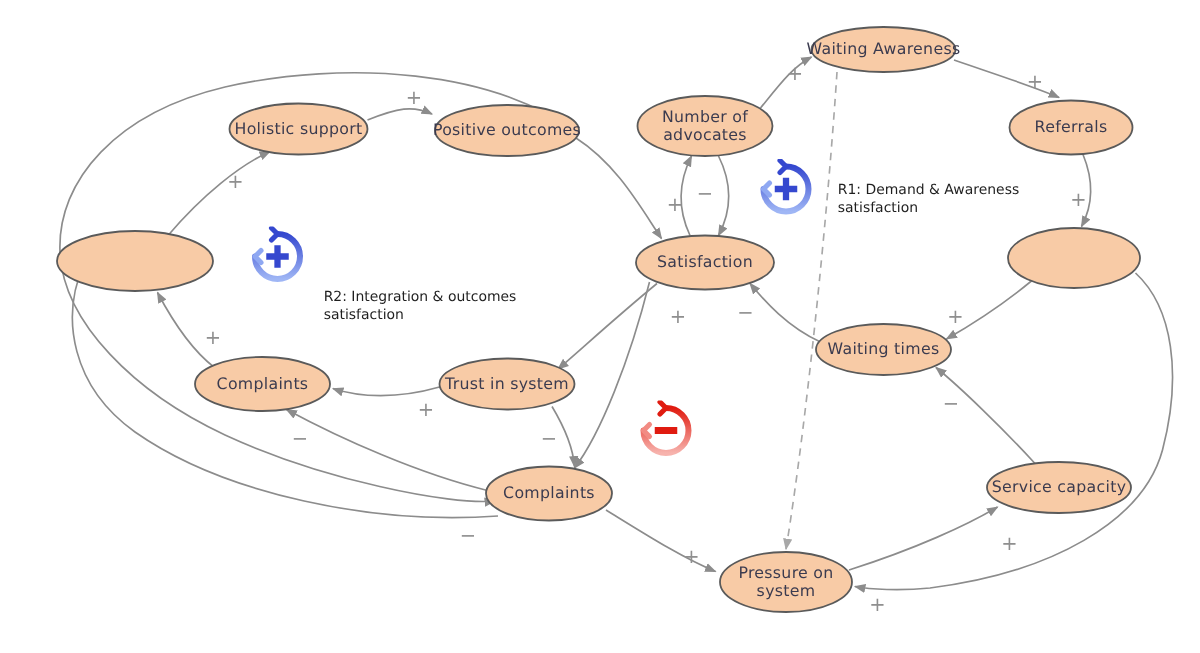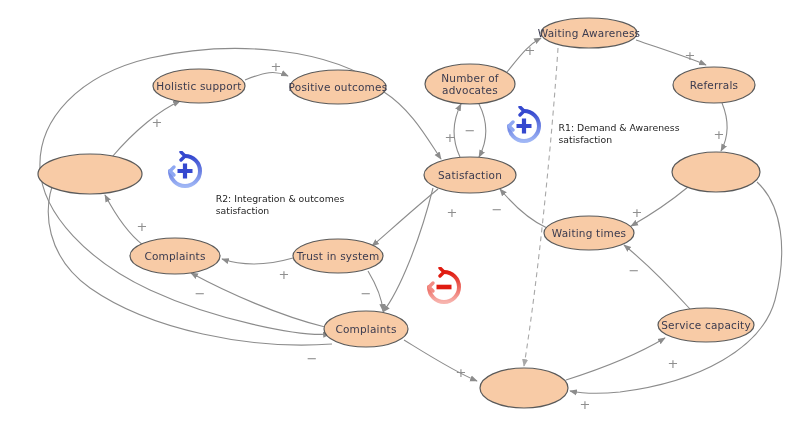--- a/index.html
+++ b/index.html
@@ -165,20 +165,21 @@
   <div class="node-label" style="left:338px; top:87px;">Positive outcomes</div>
   <div class="node-label" style="left:470px; top:84px;">Number of<br>advocates</div>
   <div class="node-label" style="left:589px; top:33px;">Waiting Awareness</div>
   <div class="node-label" style="left:714px; top:85px;text-align:right;">Referrals</div>
   <div class="node-label" style="left:470px; top:175px;">Satisfaction</div>
   <div class="node-label" style="left:589px; top:233px;">Waiting times</div>
   <div class="node-label" style="left:338px; top:256px;">Trust in system</div>
   <div class="node-label" style="left:175px; top:256px;">Complaints</div>
   <div class="node-label" style="left:366px; top:329px;">Complaints</div>
   <div class="node-label" style="left:706px; top:325px;">Service capacity</div>
+  <div class="node-label" style="left:524px; top:388px;">Pressure on<br>system</div>
 
   <div id="sign-host">
       <div class="sign" style="left: 276px; top: 66px;">+</div>
       <div class="sign" style="left: 157px; top: 122px;">+</div>
       <div class="sign" style="left: 530px; top: 50px;">+</div>
       <div class="sign" style="left: 690px; top: 55px;">+</div>
       <div class="sign" style="left: 719px; top: 134px;">+</div>
       <div class="sign" style="left: 450px; top: 137px;">+</div>
       <div class="sign" style="left: 470px; top: 130px;">−</div>
       <div class="sign" style="left: 452px; top: 212px;">+</div>

